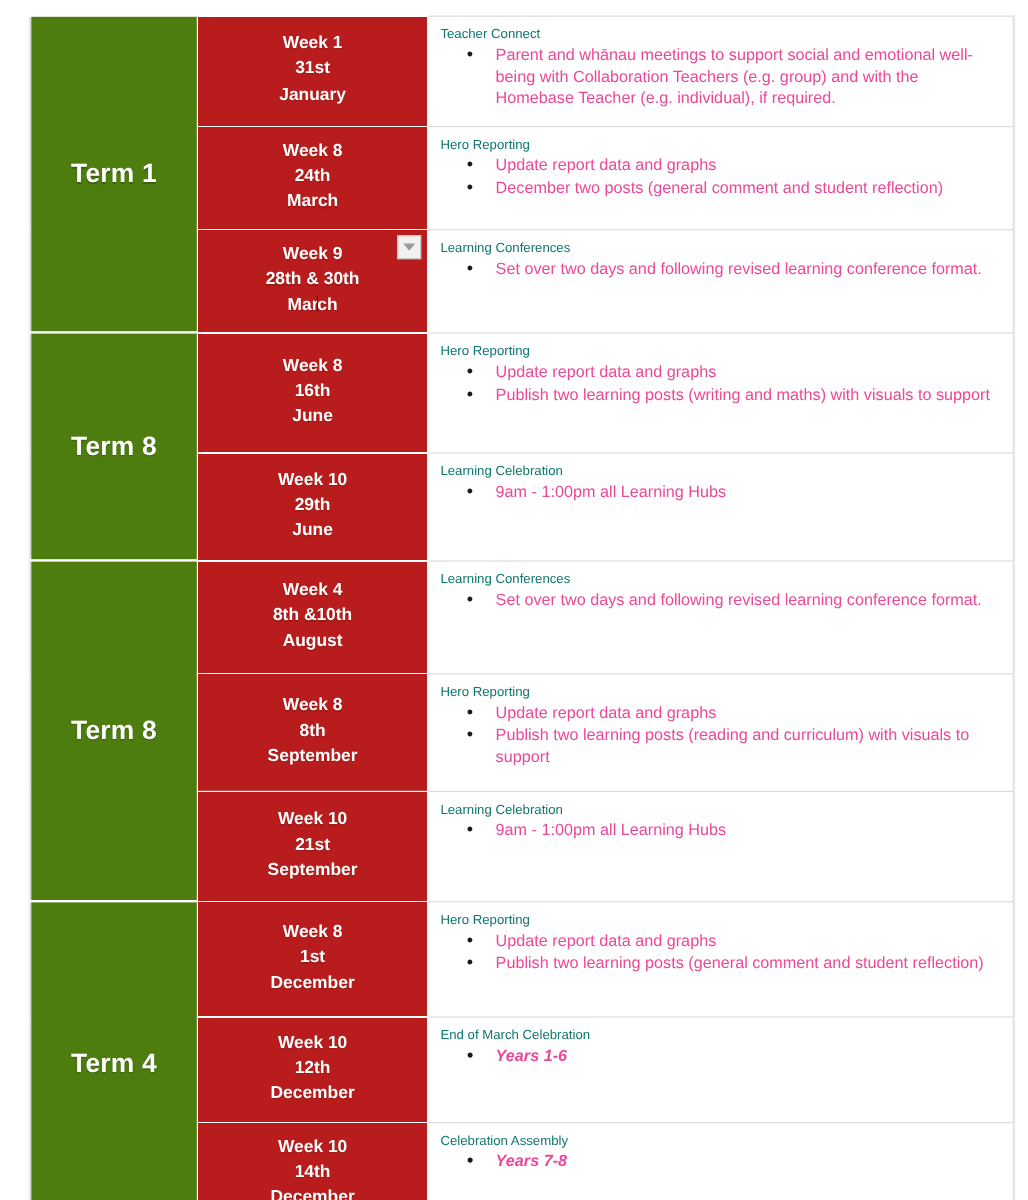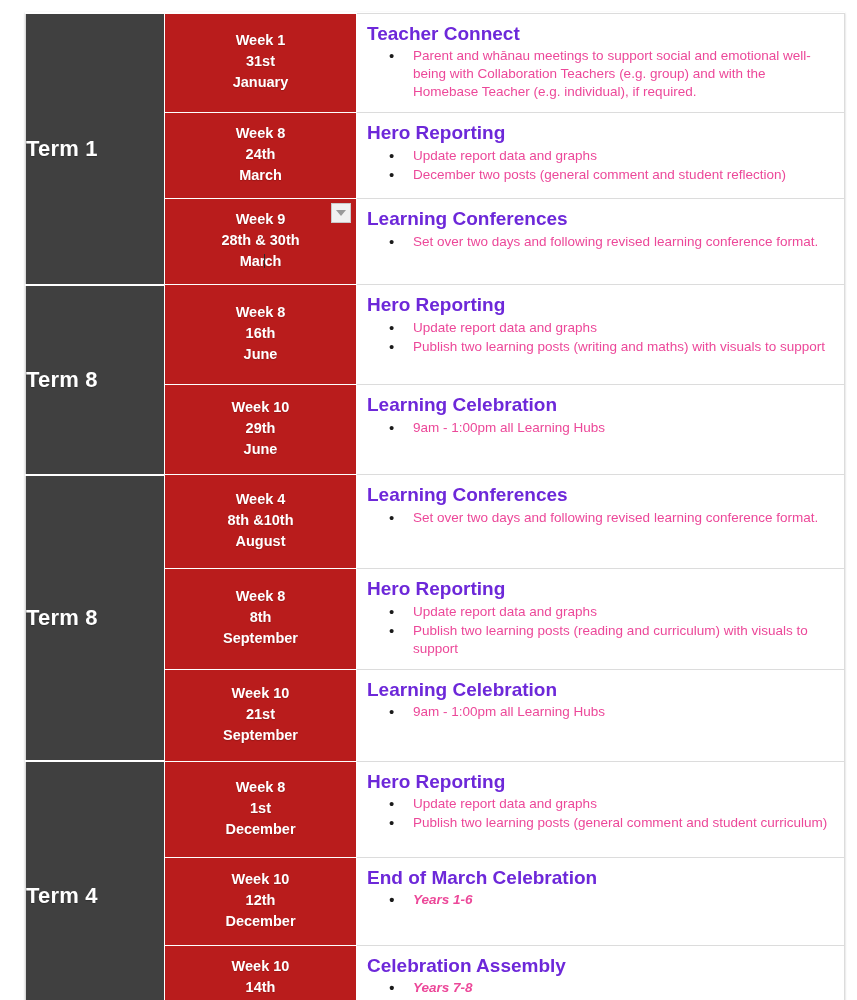--- a/index.html
+++ b/index.html
@@ -34,22 +34,22 @@
 
   .schedule-table td {
     border: 1px solid #e6e6e6;
     vertical-align: top;
     padding: 0;
   }
 
   
   td.term-cell {
     width: 138px;
-    background: #404040;
-    text-align: left;
+    background: #4d7c0f;
+    text-align: center;
     vertical-align: middle;
     border-top: 2px solid #ffffff;
     border-bottom: 2px solid #ffffff;
     border-left: 1px solid #d9d9d9;
     border-right: 1px solid #ffffff;
   }
   .term-label {
     color: #ffffff;
     font-size: 22px;
     font-weight: bold;
@@ -79,23 +79,23 @@
     text-shadow: 0 1px 1px rgba(0,0,0,0.18);
   }
 
   
   td.detail-cell {
     background: #ffffff;
     border: 1px solid #dcdcdc;
     padding: 8px 12px 10px 10px;
   }
   .detail-title {
-    font-size: 19px;
-    font-weight: bold;
-    color: #6d28d9;
+    font-size: 11px;
+    font-weight: normal;
+    color: #0f766e;
     line-height: 1.3;
     margin: 0 0 1px 0;
   }
   ul.detail-list {
     list-style: none;
     margin: 0;
     padding: 0 0 0 14px;
   }
   ul.detail-list li {
     position: relative;
@@ -282,21 +282,21 @@
           </td>
           <td class="week-cell">
             <span class="week-line">Week 8</span>
             <span class="week-line">1st</span>
             <span class="week-line">December</span>
           </td>
           <td class="detail-cell">
             <div class="detail-title">Hero Reporting</div>
             <ul class="detail-list">
               <li>Update report data and graphs</li>
-              <li>Publish two learning posts (general comment and student curriculum)</li>
+              <li>Publish two learning posts (general comment and student reflection)</li>
             </ul>
           </td>
         </tr>
         <tr style="height: 88px;">
           <td class="week-cell">
             <span class="week-line">Week 10</span>
             <span class="week-line">12th</span>
             <span class="week-line">December</span>
           </td>
           <td class="detail-cell">

